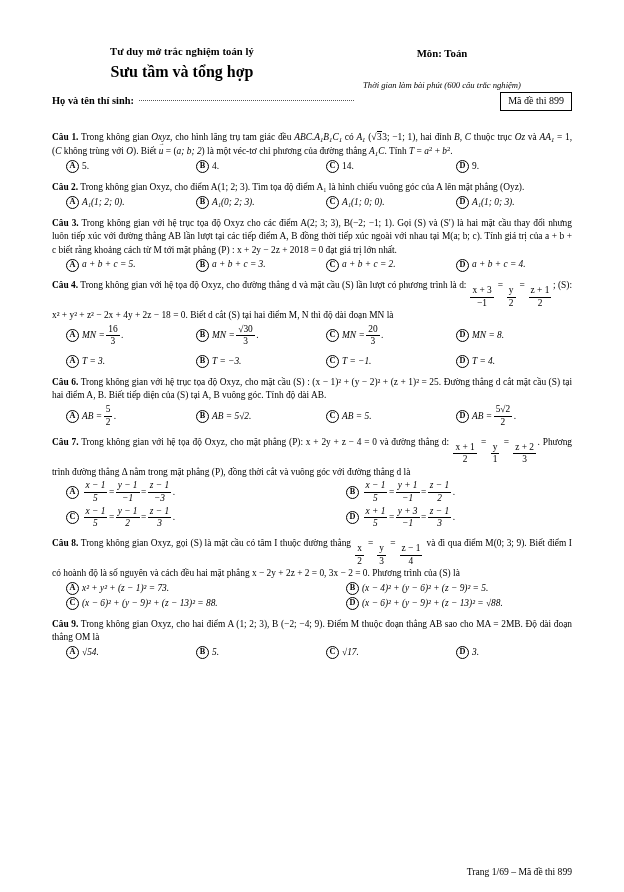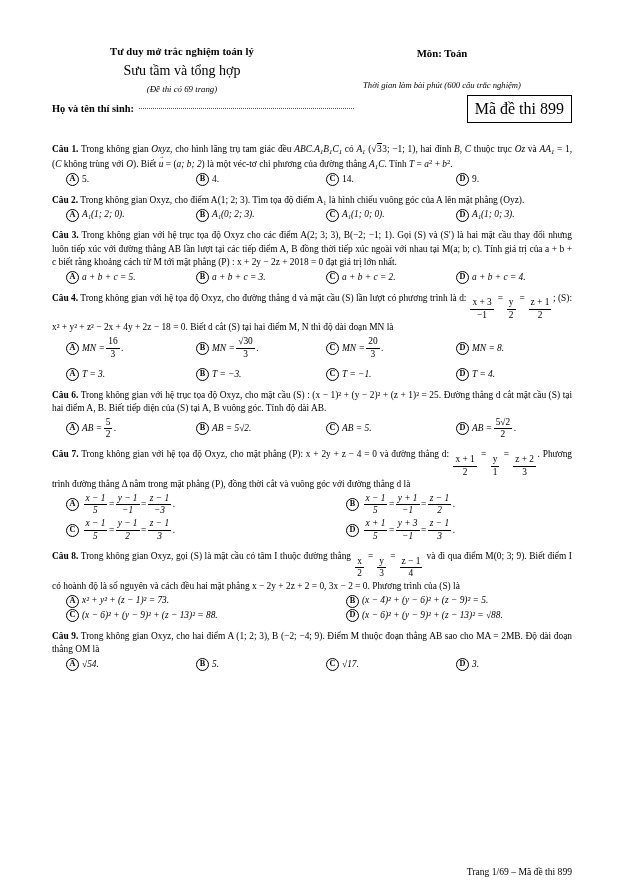--- a/index.html
+++ b/index.html
@@ -12,31 +12,31 @@
     line-height:1.42;
     position:relative;
     overflow:hidden;
   }
   .page{padding:44px 52px 0 52px;box-sizing:border-box;width:624px;height:892px;position:relative;}
 
   
   .hdr{display:flex;width:100%;}
   .hdr-col{flex:1;text-align:center;}
   .hdr-l1{font-size:10.6px;font-weight:bold;letter-spacing:.1px;}
-  .hdr-l2{font-size:14px;font-weight:normal;margin-top:2px;}
+  .hdr-l2{font-size:16px;font-weight:bold;margin-top:2px;}
   .hdr-l3{font-size:8.8px;font-style:italic;margin-top:2px;}
   .hdr-right .hdr-l1{font-size:12.2px;font-weight:bold;letter-spacing:.4px;}
   .hdr-right .hdr-l2{font-size:10.8px;font-weight:bold;}
   .hdr-right .hdr-l3{font-size:8.6px;font-style:italic;margin-top:18px;}
 
   .namerow{display:flex;align-items:center;}
   .namelbl{font-size:10.4px;font-weight:bold;white-space:nowrap;}
   .dots{flex:0 0 215px;border-bottom:1px dotted #555;margin:0 6px 3px 5px;height:1px;}
   .spacer{flex:1;}
-  .macode{border:1px solid #000;padding:1.5px 7px;font-size:16px;white-space:nowrap;}
+  .macode{border:1px solid #000;padding:1.5px 7px;font-size:10px;white-space:nowrap;}
 
   
   .qs{margin-top:19px;}
   .q{margin-bottom:7.5px;}
   .qtext{text-align:justify;text-justify:inter-word;}
   .qlabel{font-weight:bold;}
   .mi{font-style:italic;}
   .ops{margin-top:1.5px;}
   .ops-row{display:flex;width:100%;}
   .op{display:flex;align-items:center;}
@@ -65,21 +65,20 @@
 </style>
 </head>
 <body>
 
 <div class="page">
 
   <div class="hdr">
     <div class="hdr-col hdr-left">
       <div class="hdr-l1">Tư duy mở trắc nghiệm toán lý</div>
       <div class="hdr-l2">Sưu tầm và tổng hợp</div>
-      <div class="hdr-l3">(Đề thi có 69 trang)</div>
     </div>
     <div class="hdr-col hdr-right">
       <div class="hdr-l2">Môn: Toán</div>
       <div class="hdr-l3">Thời gian làm bài  phút (600 câu trắc nghiệm)</div>
     </div>
   </div>
 
   <div class="namerow">
     <span class="namelbl">Họ và tên thí sinh:</span>
     <span class="dots"></span>

